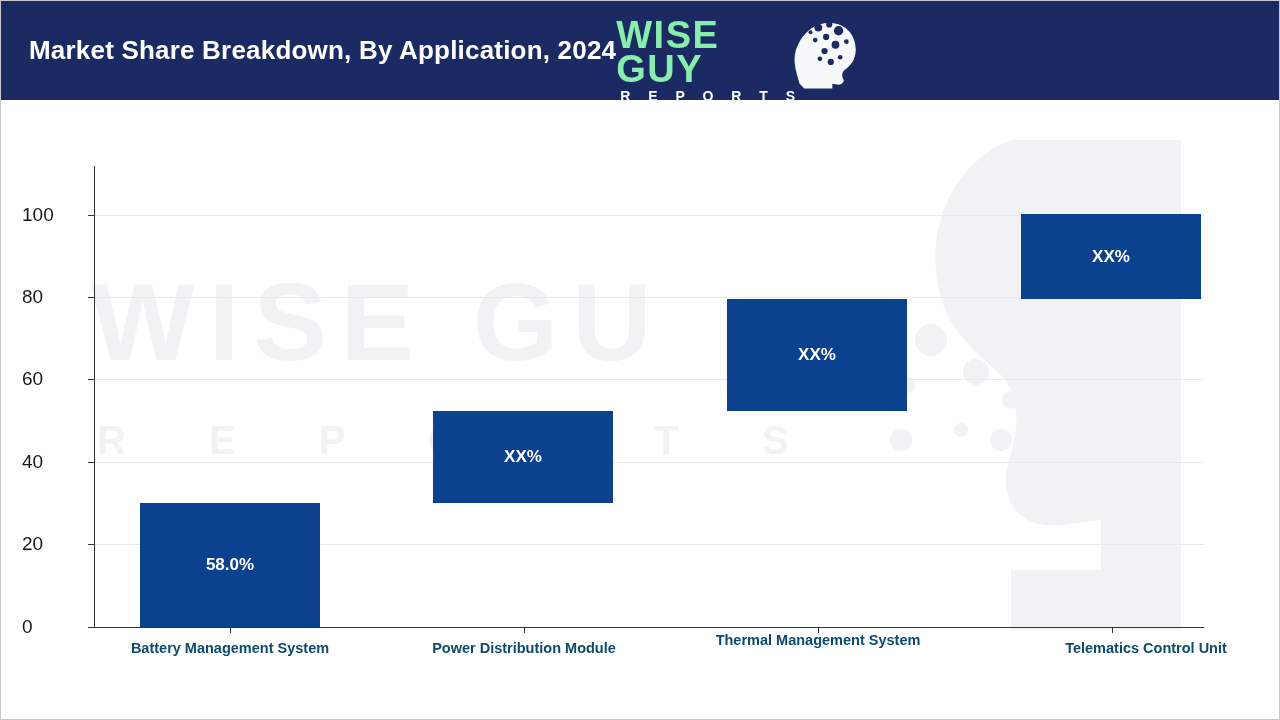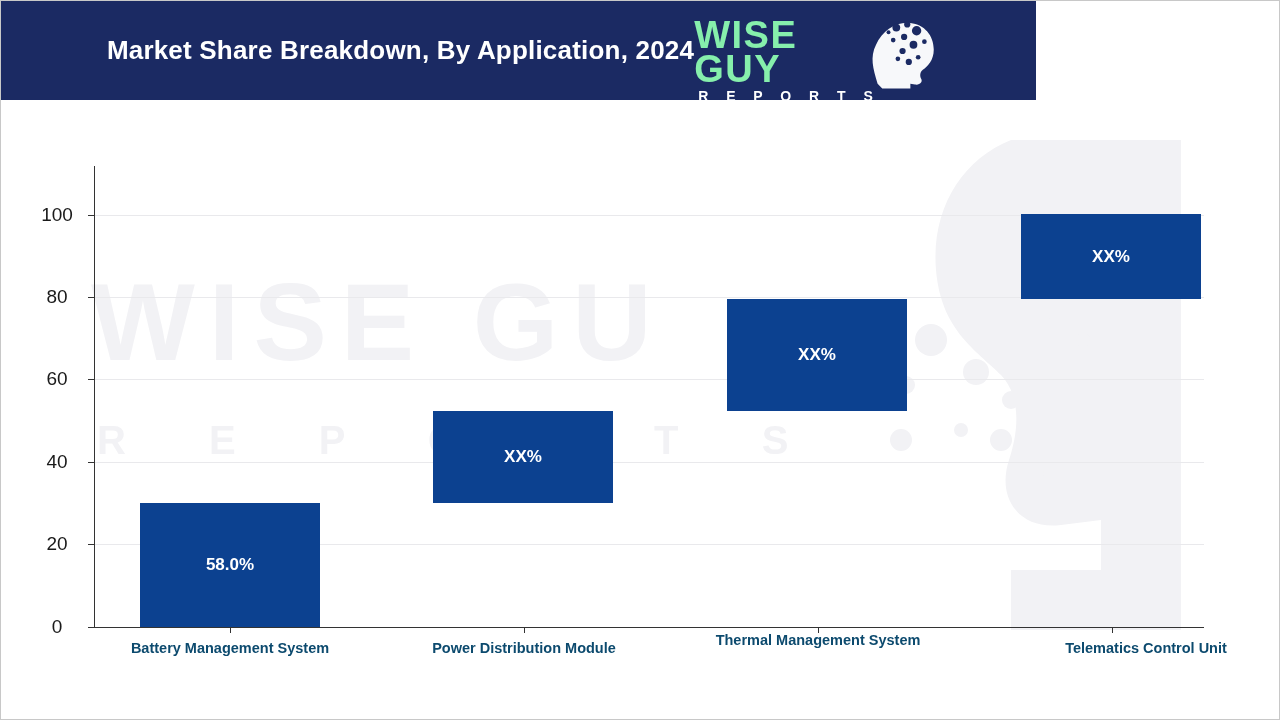--- a/index.html
+++ b/index.html
@@ -19,26 +19,26 @@
     height: 720px;
     box-sizing: border-box;
     border: 1px solid #c8c8c8;
   }
 
   
   .header {
     position: absolute;
     left: 0;
     top: 0;
-    width: 1035px;
+    width: 1278px;
     height: 99px;
     background: #1b2a63;
     display: flex;
     align-items: center;
-    justify-content: center;
+    justify-content: flex-start;
   }
   .header-title {
     color: #ffffff;
     font-size: 26px;
     font-weight: bold;
     margin-left: 28px;
     letter-spacing: 0.2px;
     white-space: nowrap;
   }
   .logo {
@@ -154,21 +154,21 @@
     position: absolute;
     left: -6px;
     width: 6px;
     height: 1px;
     background: #333333;
   }
   .tick-label {
     position: absolute;
     right: 1112px;
     width: 70px;
-    text-align: center;
+    text-align: left;
     font-size: 19px;
     color: #1a1a1a;
     transform: translateY(-11px);
   }
   .bar {
     position: absolute;
     background: #0c4190;
     display: flex;
     align-items: center;
     justify-content: center;

